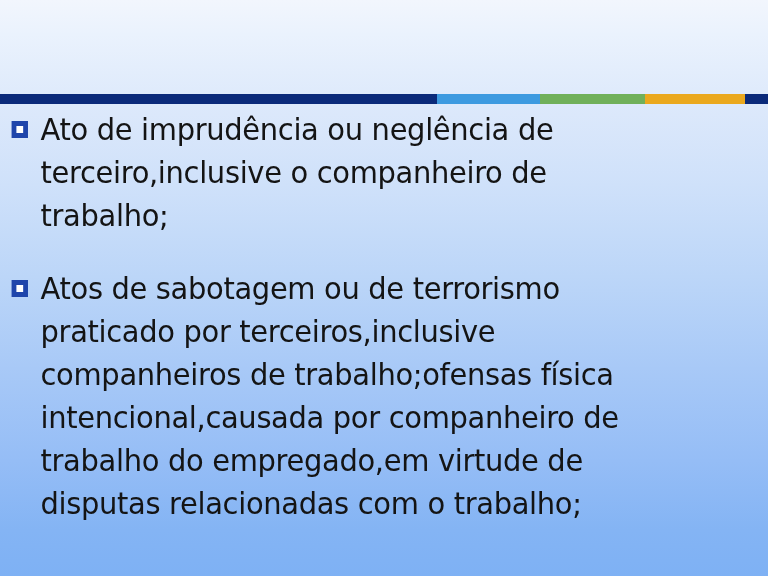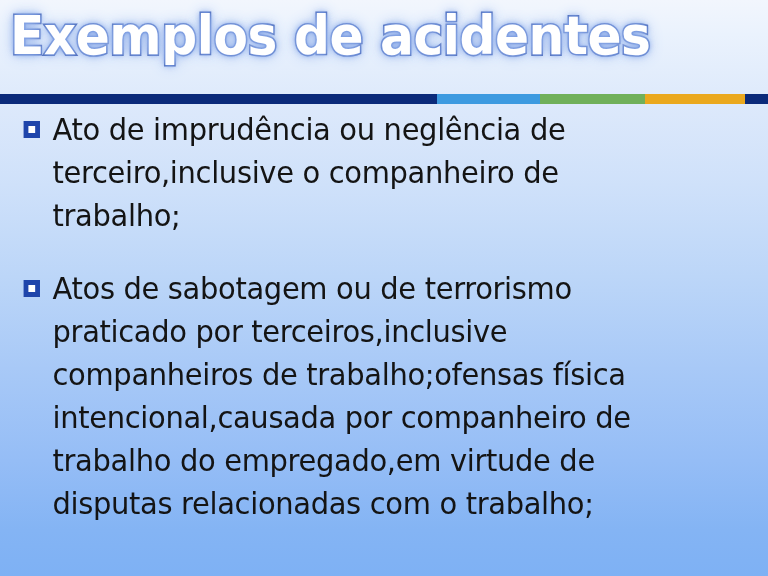--- a/index.html
+++ b/index.html
@@ -68,21 +68,21 @@
     top: 94px;
     width: 768px;
     height: 10px;
     display: flex;
   }
   .divider span { display: block; height: 100%; }
 
   
   .body {
     position: absolute;
-    left: 12px;
+    left: 0;
     top: 108px;
     width: 683px;
   }
 
   .bullet-item {
     position: relative;
     padding-left: 42px;
     margin: 0 0 30px 0;
     font-family: "DejaVu Sans", sans-serif;
     font-size: 30px;
@@ -113,23 +113,20 @@
     background: #ffffff;
   }
 
   .bullet-text { display: block; }
 </style>
 </head>
 <body>
 
 <div class="slide">
 
-  <div class="title-area">
-    <h1 class="slide-title">Exemplos de acidentes</h1>
-  </div>
 
   <div class="divider">
       <span style="background: rgb(11, 42, 122); width: 56.9%;"></span>
       <span style="background: rgb(61, 154, 224); width: 13.4%;"></span>
       <span style="background: rgb(112, 176, 90); width: 13.7%;"></span>
       <span style="background: rgb(234, 168, 30); width: 13%;"></span>
       <span style="background: rgb(11, 42, 122); width: 3%;"></span>
     </div>
 
   <div class="body">

